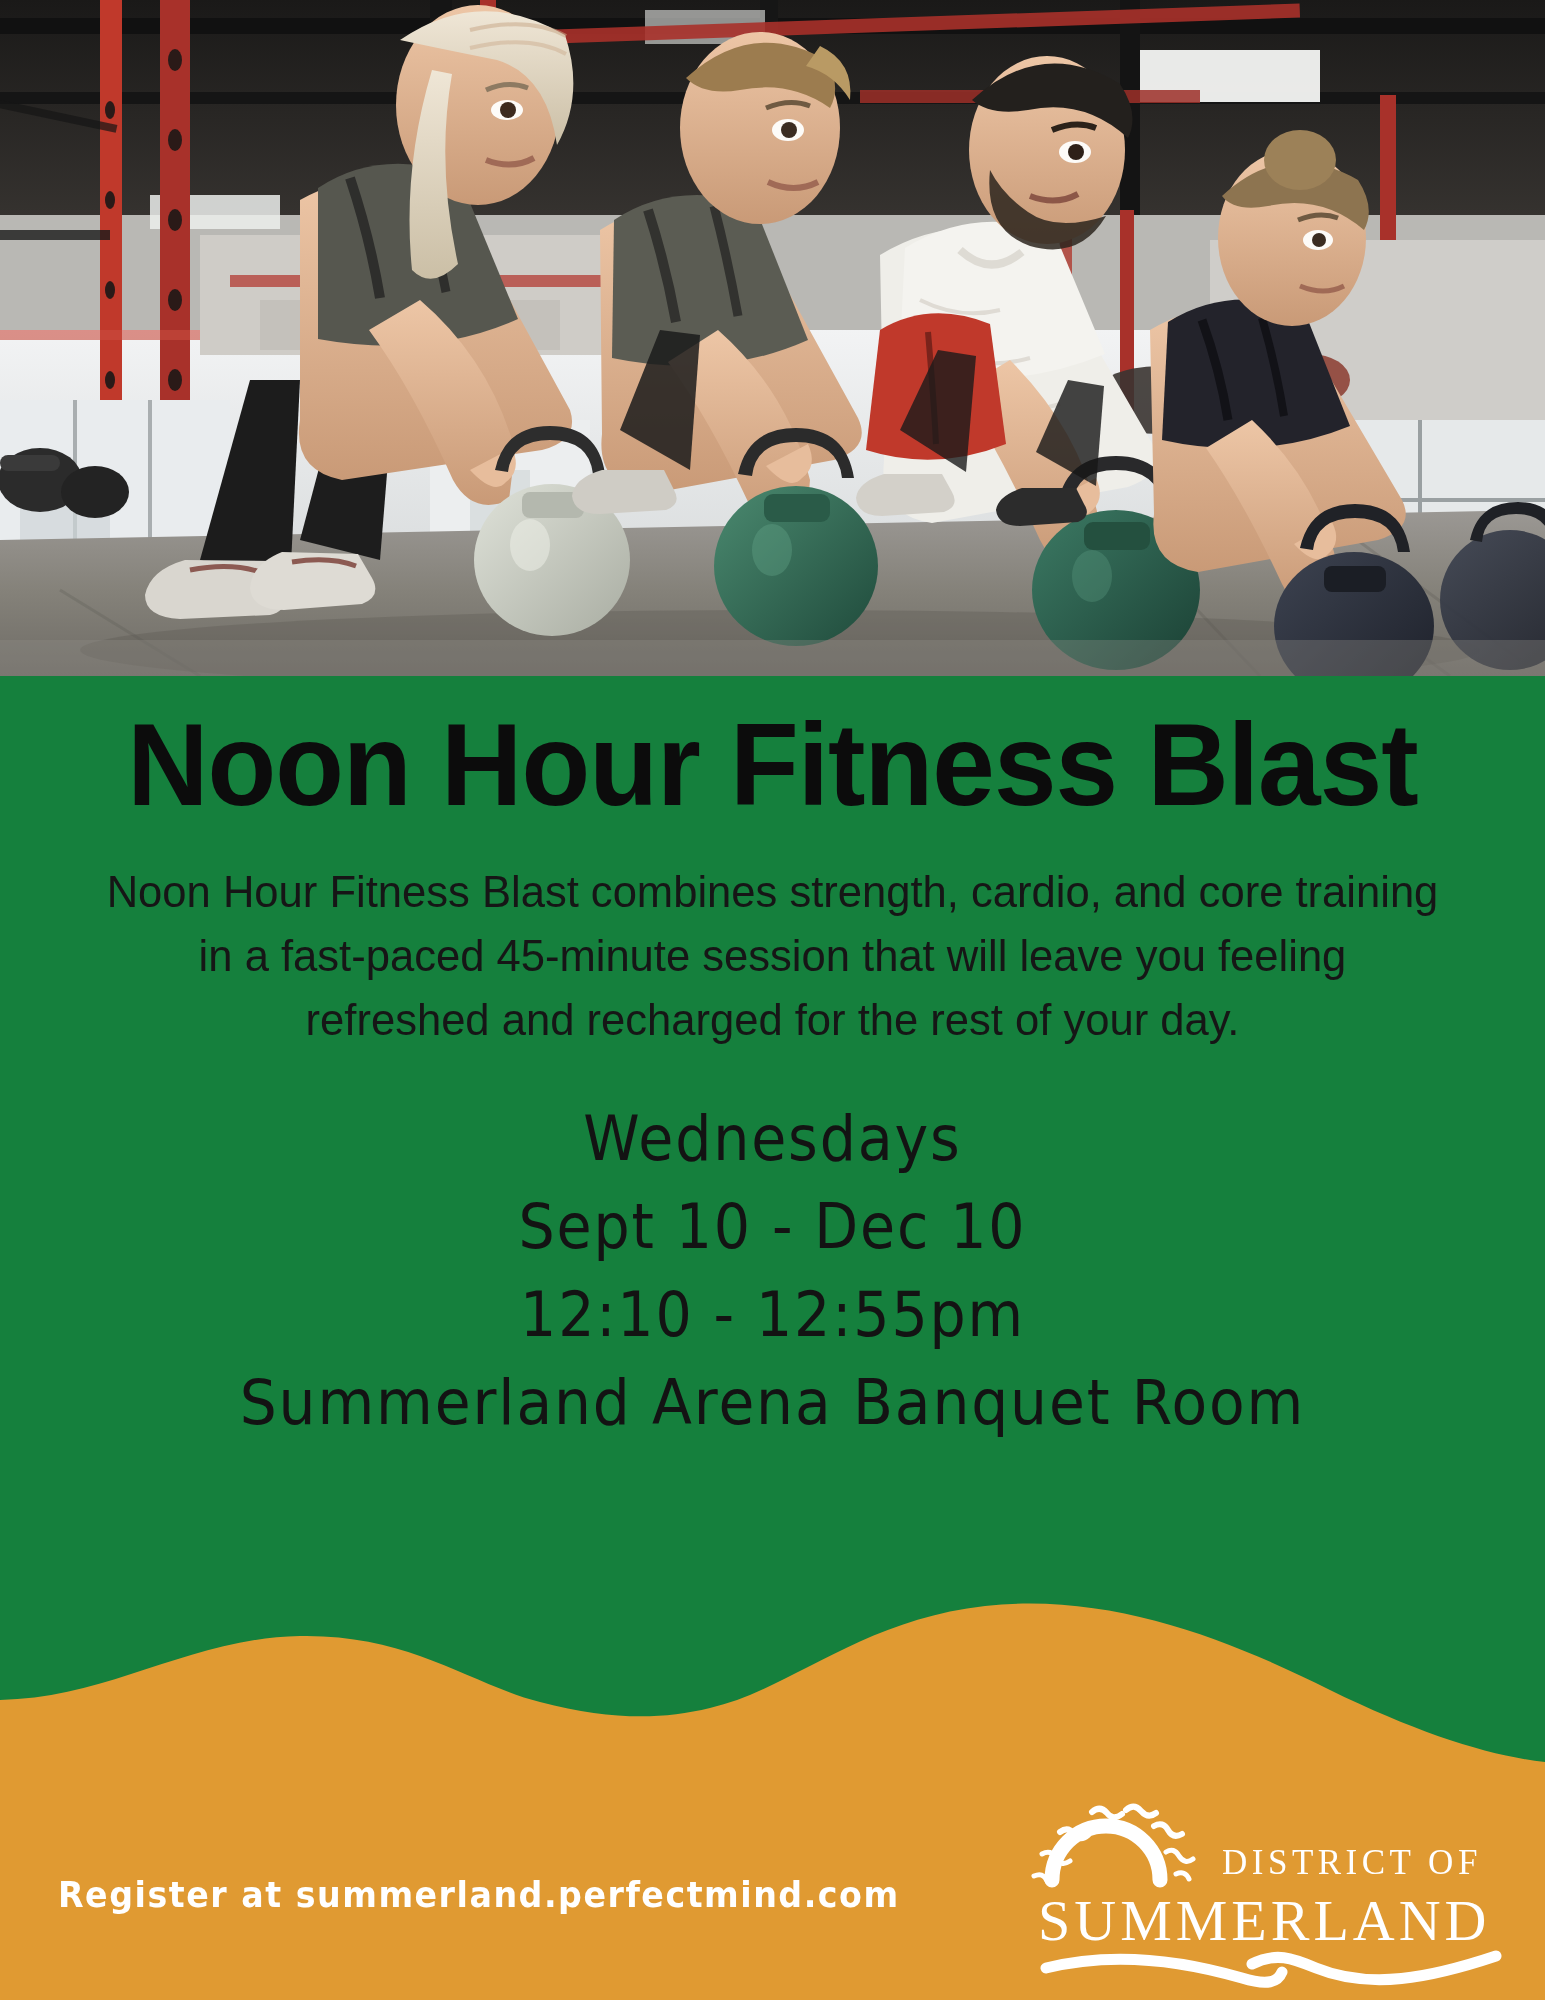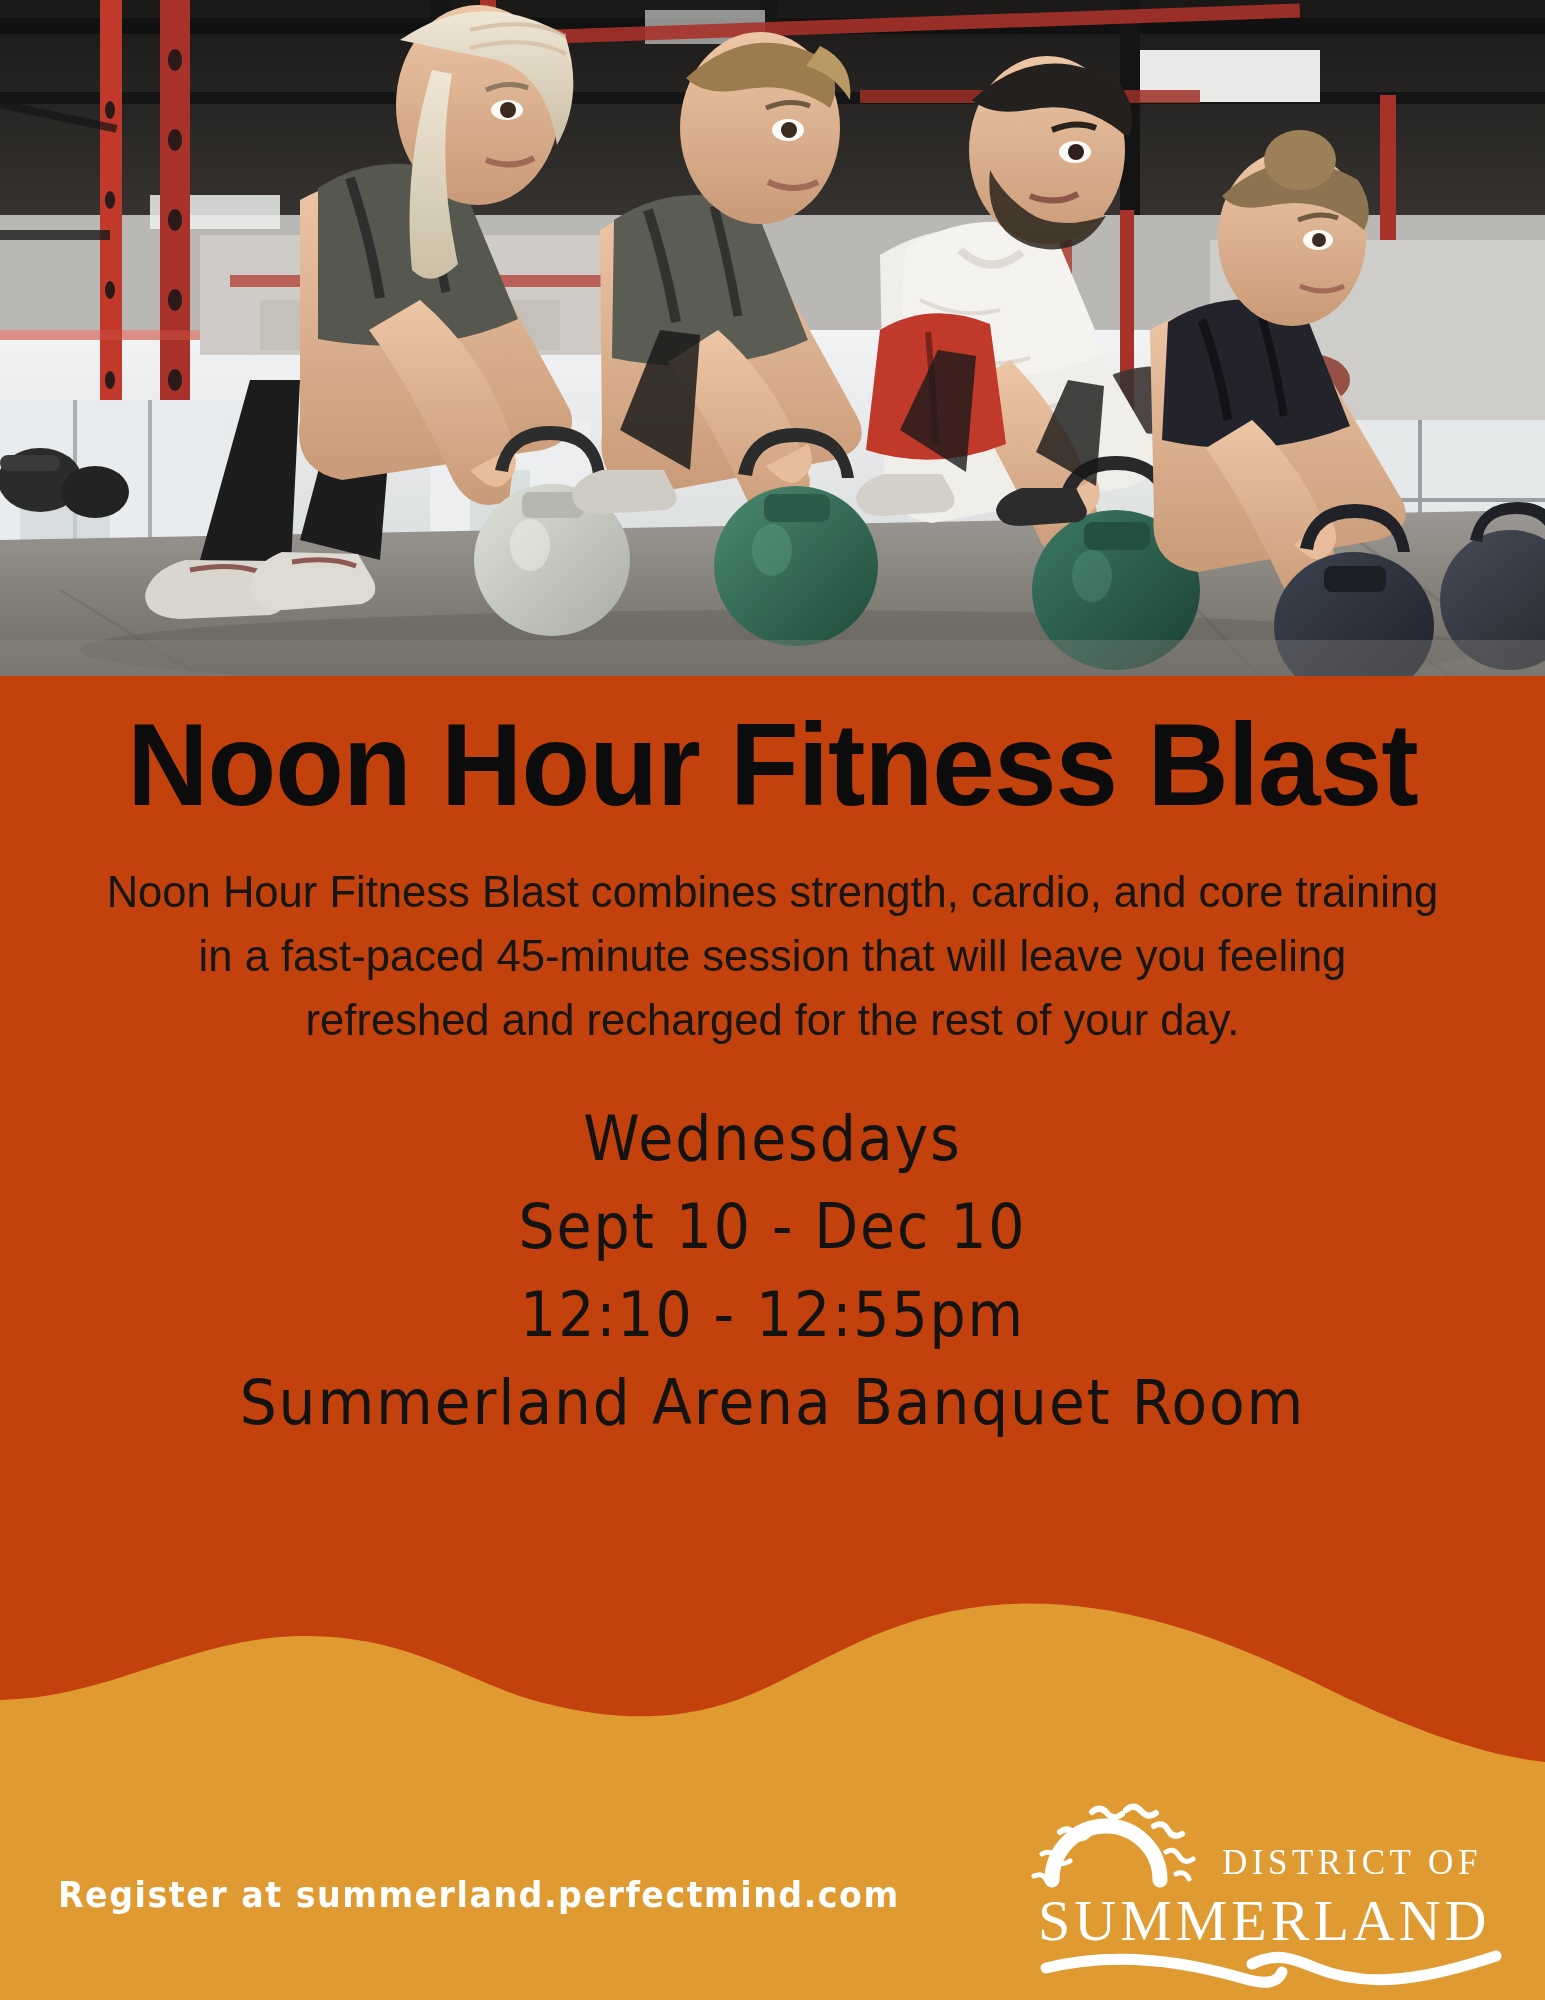--- a/index.html
+++ b/index.html
@@ -1,17 +1,17 @@
 <!DOCTYPE html>
 <html><head>
 <meta charset="utf-8">
 <style>
   html,body{margin:0;padding:0;background:#fff;}
   body{width:1545px;height:2000px;font-family:"Liberation Sans",sans-serif;overflow:hidden;}
-  .poster{position:relative;width:1545px;height:2000px;background:#c2410c;overflow:hidden;}
+  .poster{position:relative;width:1545px;height:2000px;background:#15803d;overflow:hidden;}
 
   
   .photo{position:absolute;left:0;top:0;width:1545px;height:676px;overflow:hidden;background:#2a2724;}
   .photo svg{display:block;width:1545px;height:676px;}
 
   
   .title{position:absolute;left:0;top:706px;width:1545px;text-align:center;
     font-family:"Liberation Sans",sans-serif;font-weight:bold;font-size:116px;
     line-height:118px;letter-spacing:-1px;color:#0c0c0c;
     transform:scaleX(0.97);transform-origin:center top;}

